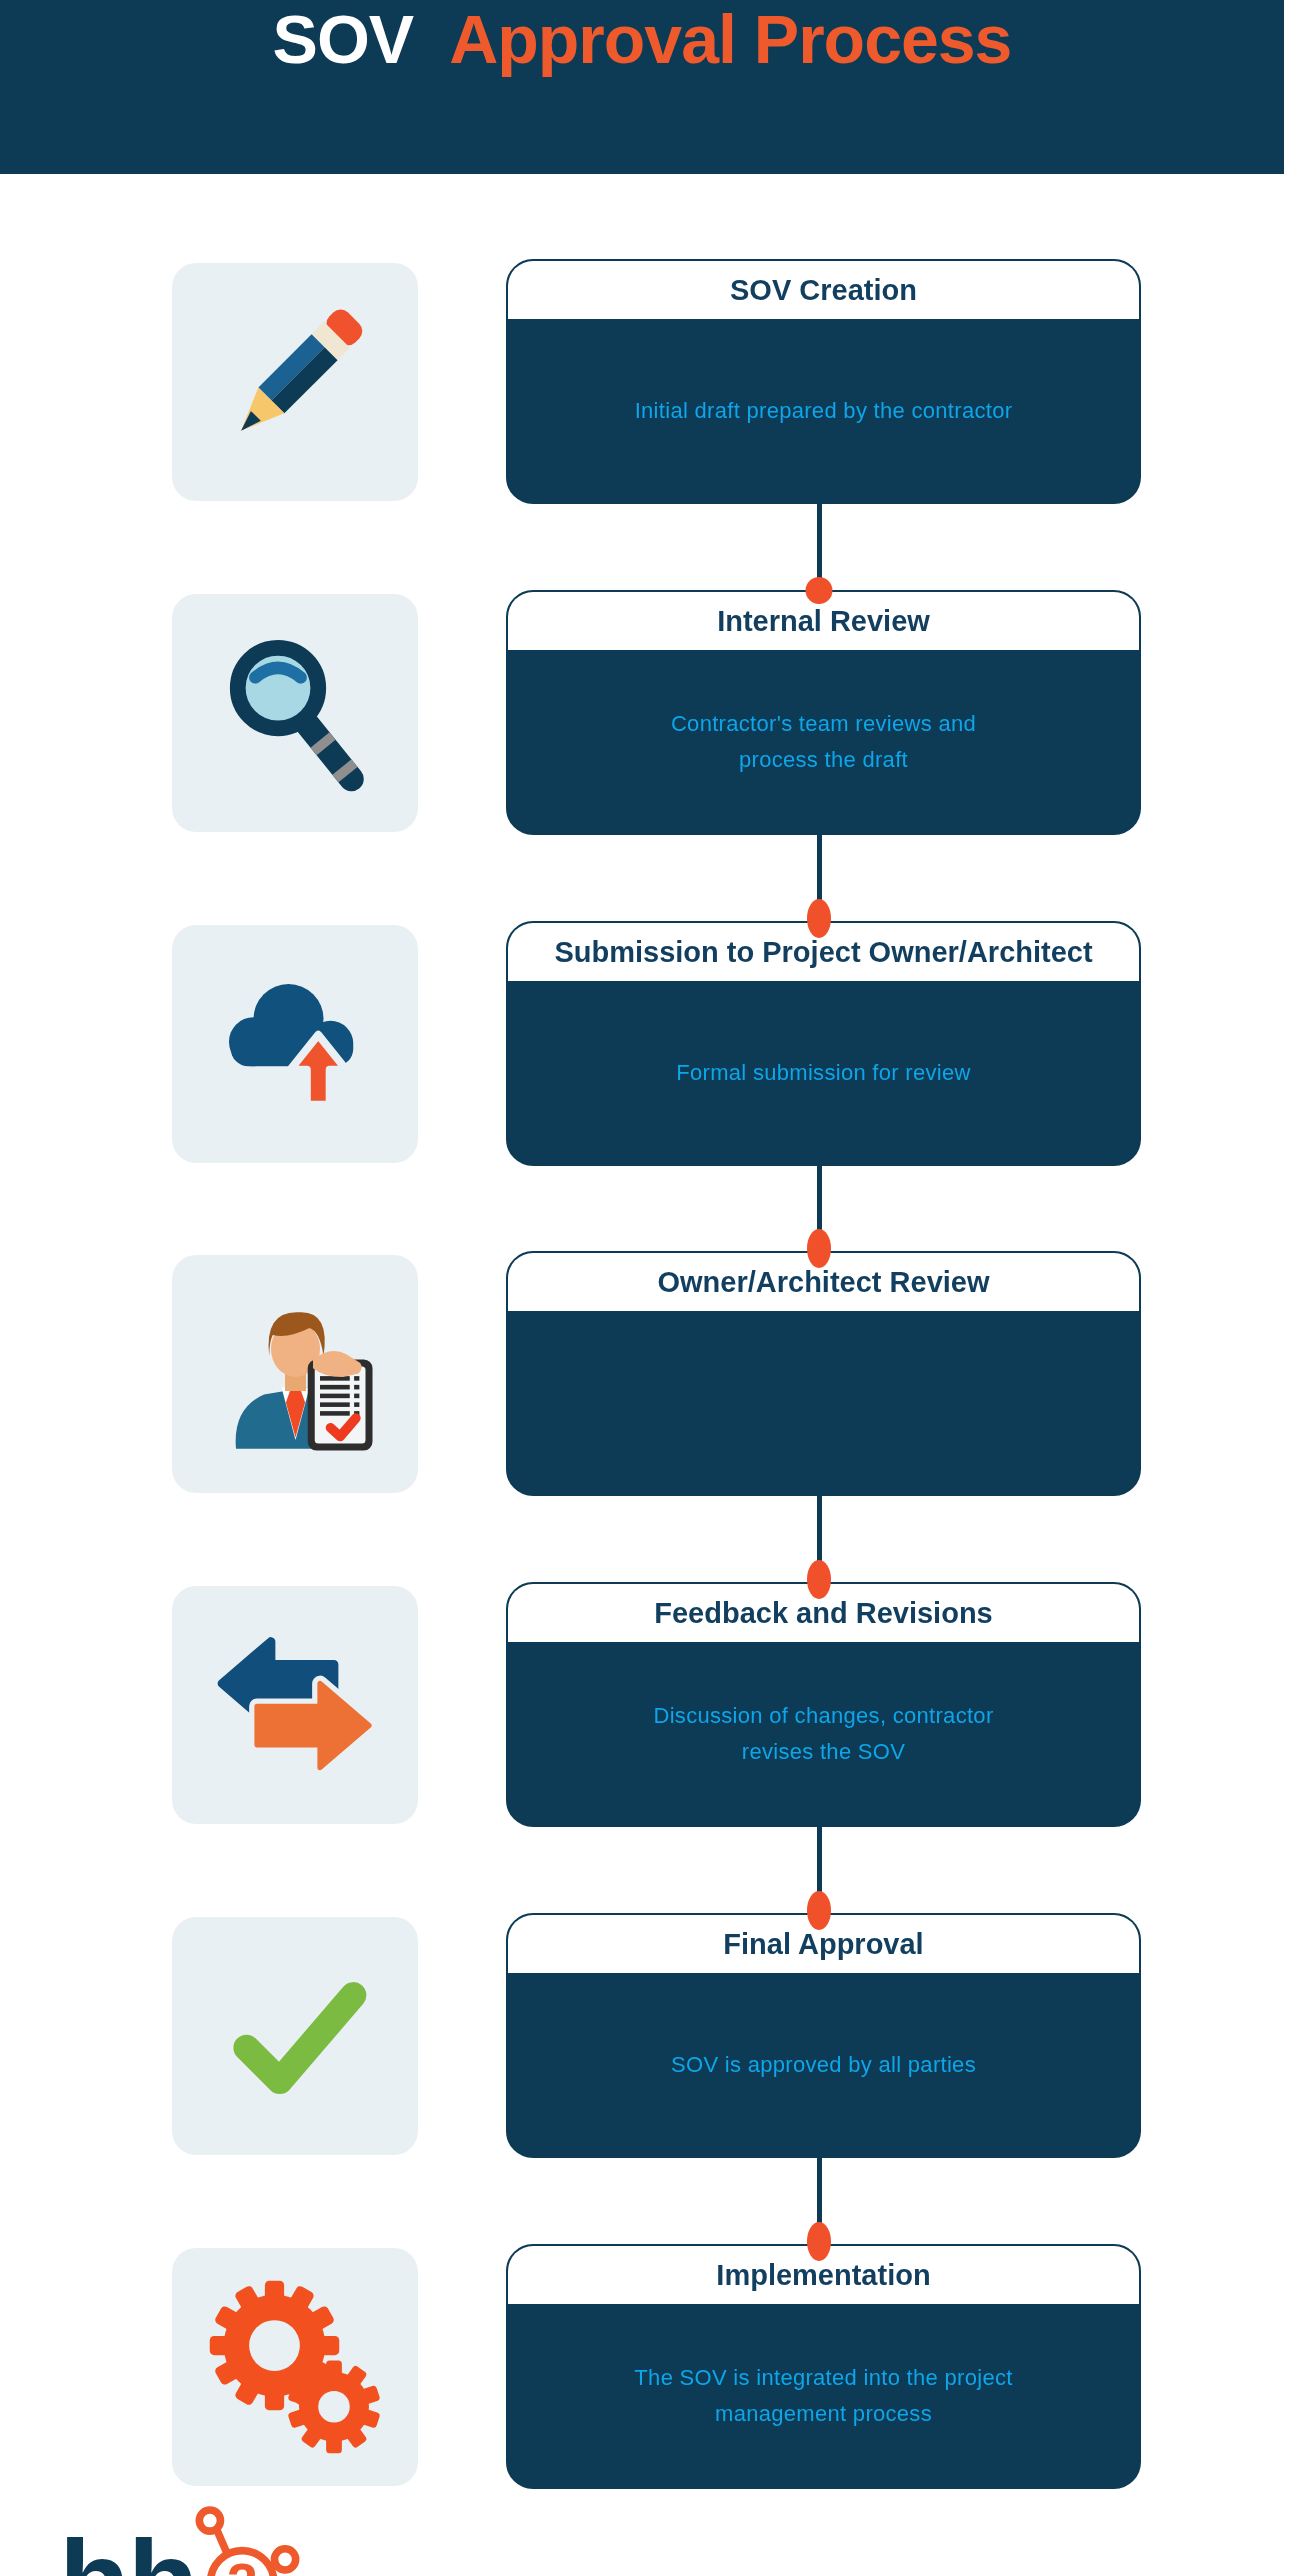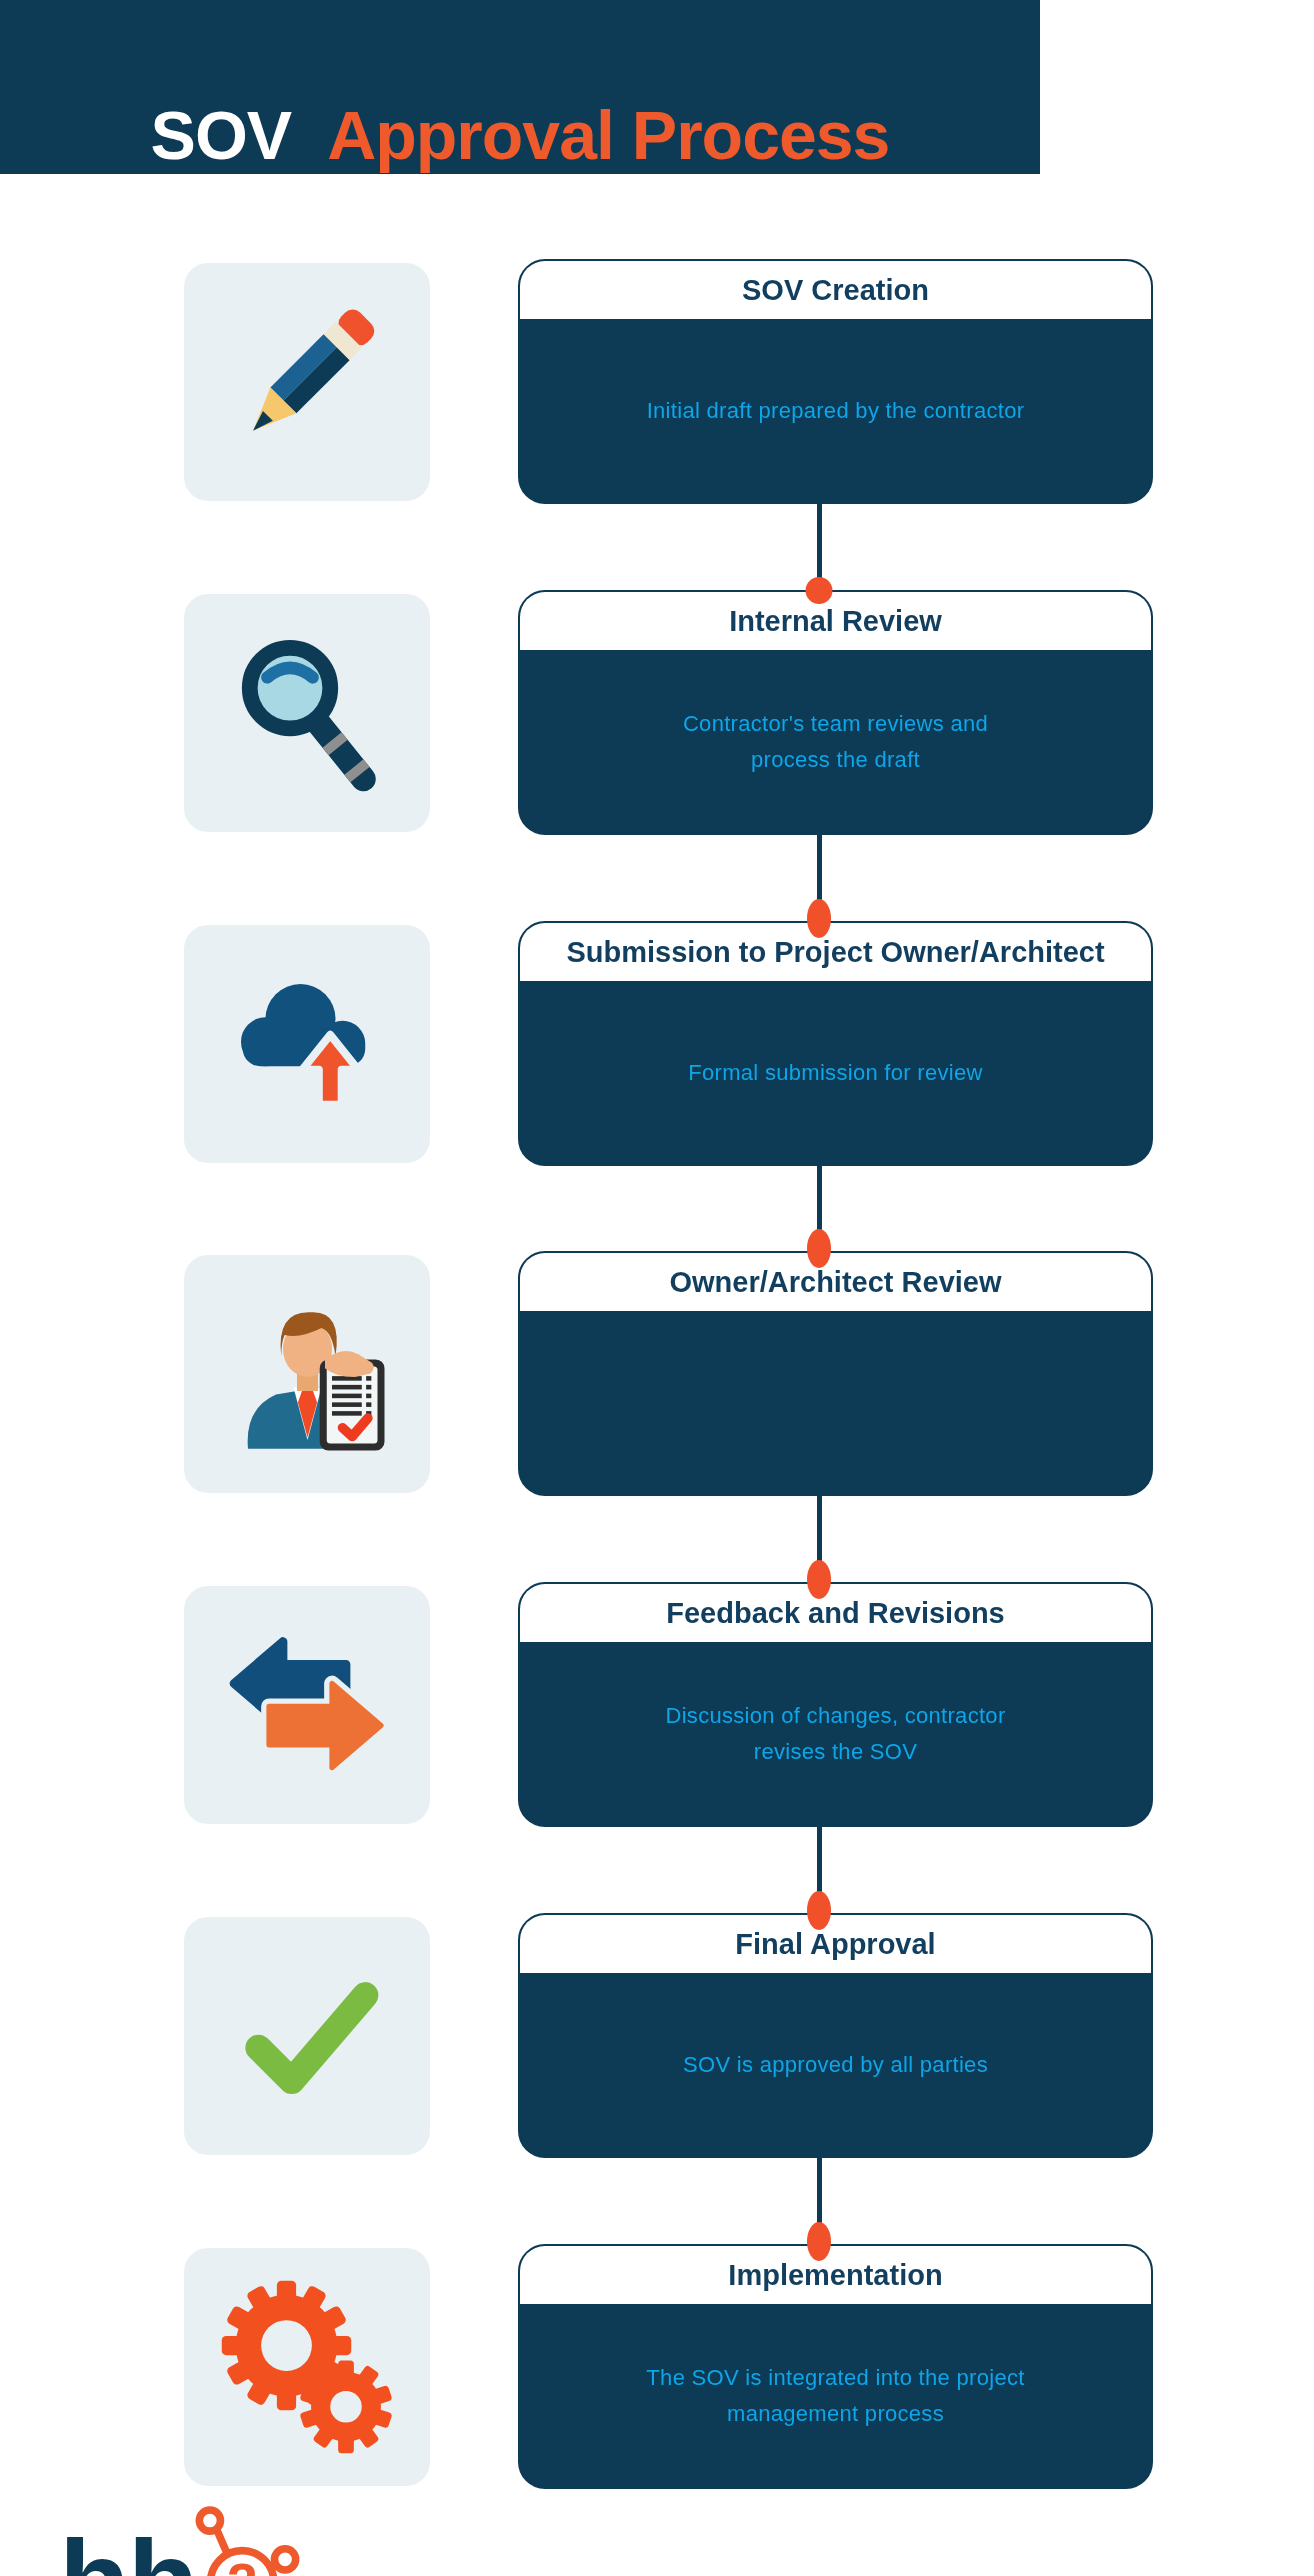--- a/index.html
+++ b/index.html
@@ -12,29 +12,29 @@
   }
   *{margin:0;padding:0;box-sizing:border-box;}
   html,body{background:#ffffff;}
   body{
     width:1314px;height:2741px;position:relative;
     font-family:"Liberation Sans", sans-serif;
     overflow:hidden;
   }
   
   .header{
-    position:absolute;top:0;left:0;width:1040px;height:174px;
+    position:absolute;top:0;left:0;width:1284px;height:174px;
     background:var(--navy);
-    display:flex;align-items:flex-end;justify-content:center;
+    display:flex;align-items:flex-start;justify-content:center;
     font-size:68px;font-weight:bold;letter-spacing:-1px;
   }
   .header .t-white{color:#ffffff;}
   .header .t-orange{color:var(--orange);margin-left:36px;}
   
-  .step{position:absolute;left:16px;width:1104px;height:245px;z-index:1;padding-left:40px;}
+  .step{position:absolute;left:4px;width:1104px;height:245px;z-index:1;padding-left:40px;}
   .s0{top:259px}.s1{top:590px}.s2{top:921px}.s3{top:1251px}
   .s4{top:1582px}.s5{top:1913px}.s6{top:2244px}
   .tile{
     position:absolute;left:168px;top:3.6px;width:246px;height:238px;
     background:var(--tile);border-radius:24px;
     display:flex;align-items:center;justify-content:center;
   }
   .tile svg{width:175px;height:175px;display:block;}
   .card{
     position:absolute;left:502px;top:0;width:635px;height:245px;

